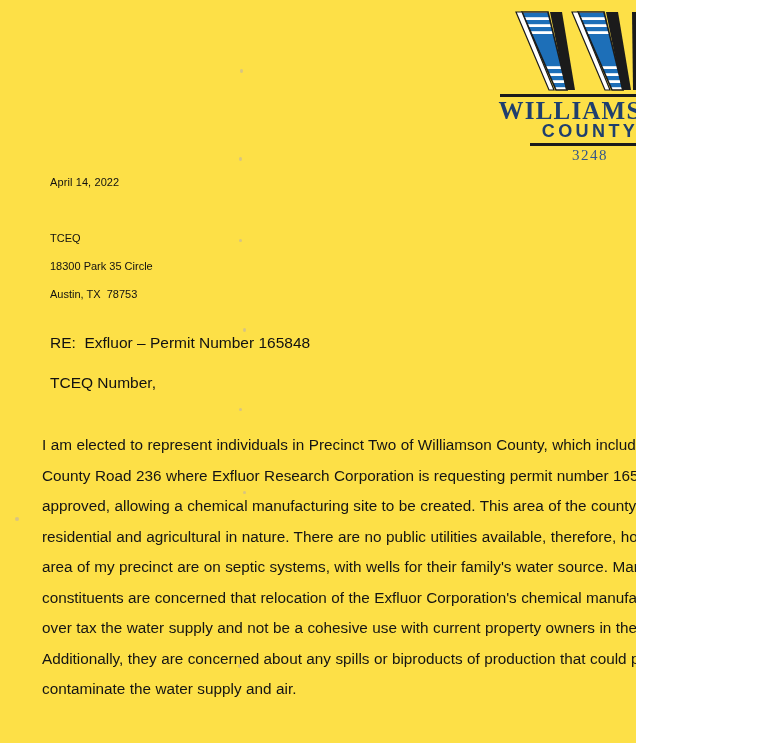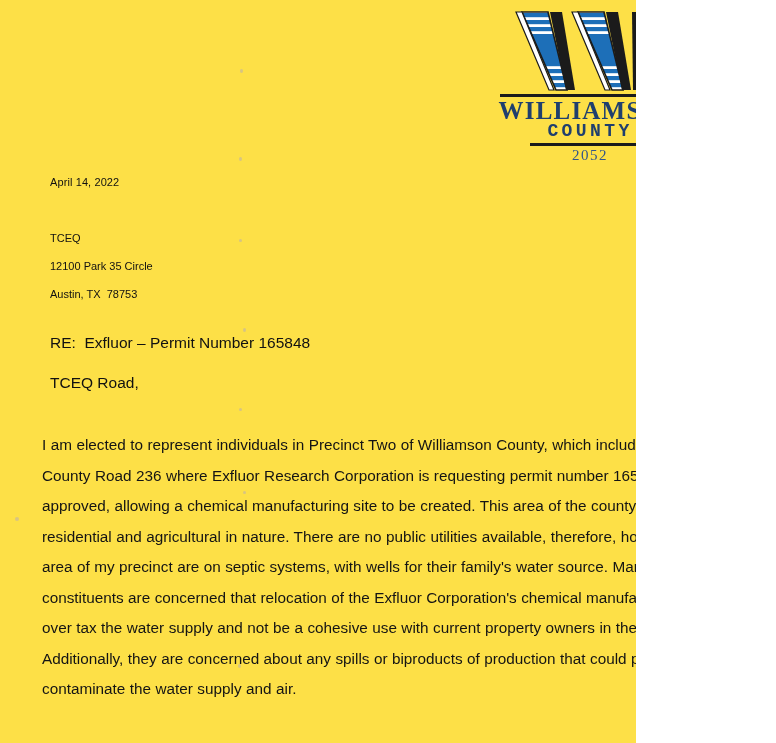--- a/index.html
+++ b/index.html
@@ -56,21 +56,21 @@
     letter-spacing: 1.2px;
     color: #1f3f6e;
     line-height: 1.05;
   }
   .logo-sub {
     position: absolute;
     top: 116px;
     left: 0;
     width: 208px;
     text-align: center;
-    font-family: Liberation Mono, monospace;
+    font-family: Liberation Sans, sans-serif;
     font-weight: bold;
     font-size: 18px;
     letter-spacing: 3.4px;
     color: #1f3f6e;
     line-height: 1.05;
   }
   .logo-rule-bottom {
     position: absolute;
     left: 44px;
     top: 137px;
@@ -211,36 +211,36 @@
     </div>
 
     <div class="logo-rule-top"></div>
 
     <div class="logo-name">WILLIAMSON</div>
 
     <div class="logo-sub">COUNTY</div>
 
     <div class="logo-rule-bottom"></div>
 
-    <div class="logo-year">2052</div>
+    <div class="logo-year">3248</div>
   </div>
 
   <div class="letter">
 
     <div class="date-line">April 14, 2022</div>
 
     <div class="recipient">
       <div>TCEQ</div>
-      <div>12100 Park 35 Circle</div>
+      <div>18300 Park 35 Circle</div>
       <div>Austin, TX  78753</div>
     </div>
 
     <div class="re-line">RE:  Exfluor – Permit Number 165848</div>
 
-    <div class="salutation">TCEQ Road,</div>
+    <div class="salutation">TCEQ Number,</div>
 
     <div class="body-block">
       <p class="body-para">I am elected to represent individuals in Precinct Two of Williamson County, which includes the area on County Road 236 where Exfluor Research Corporation is requesting permit number 165848 to be approved, allowing a chemical manufacturing site to be created.  This area of the county is primarily residential and agricultural in nature.   There are no public utilities available, therefore, homes in this area of my precinct are on septic systems, with wells for their family's water source.  Many of my constituents are concerned that relocation of the Exfluor Corporation's chemical manufacturing site will over tax the water supply and not be a cohesive use with current property owners in the area.  Additionally, they are concerned about any spills or biproducts of production that could potentially contaminate the water supply and air.</p>
       <p class="body-para">I request that the TCEQ do a full and thorough review of the above referenced permit and that the concerns of the neighboring property owners be considered in the process.</p>
     </div>
   </div>
 
   <div class="speck" style="left:240px; top:69px;  width:3px; height:4px;"></div>
   <div class="speck" style="left:239px; top:157px; width:3px; height:4px;"></div>
   <div class="speck" style="left:239px; top:239px; width:3px; height:3px;"></div>

